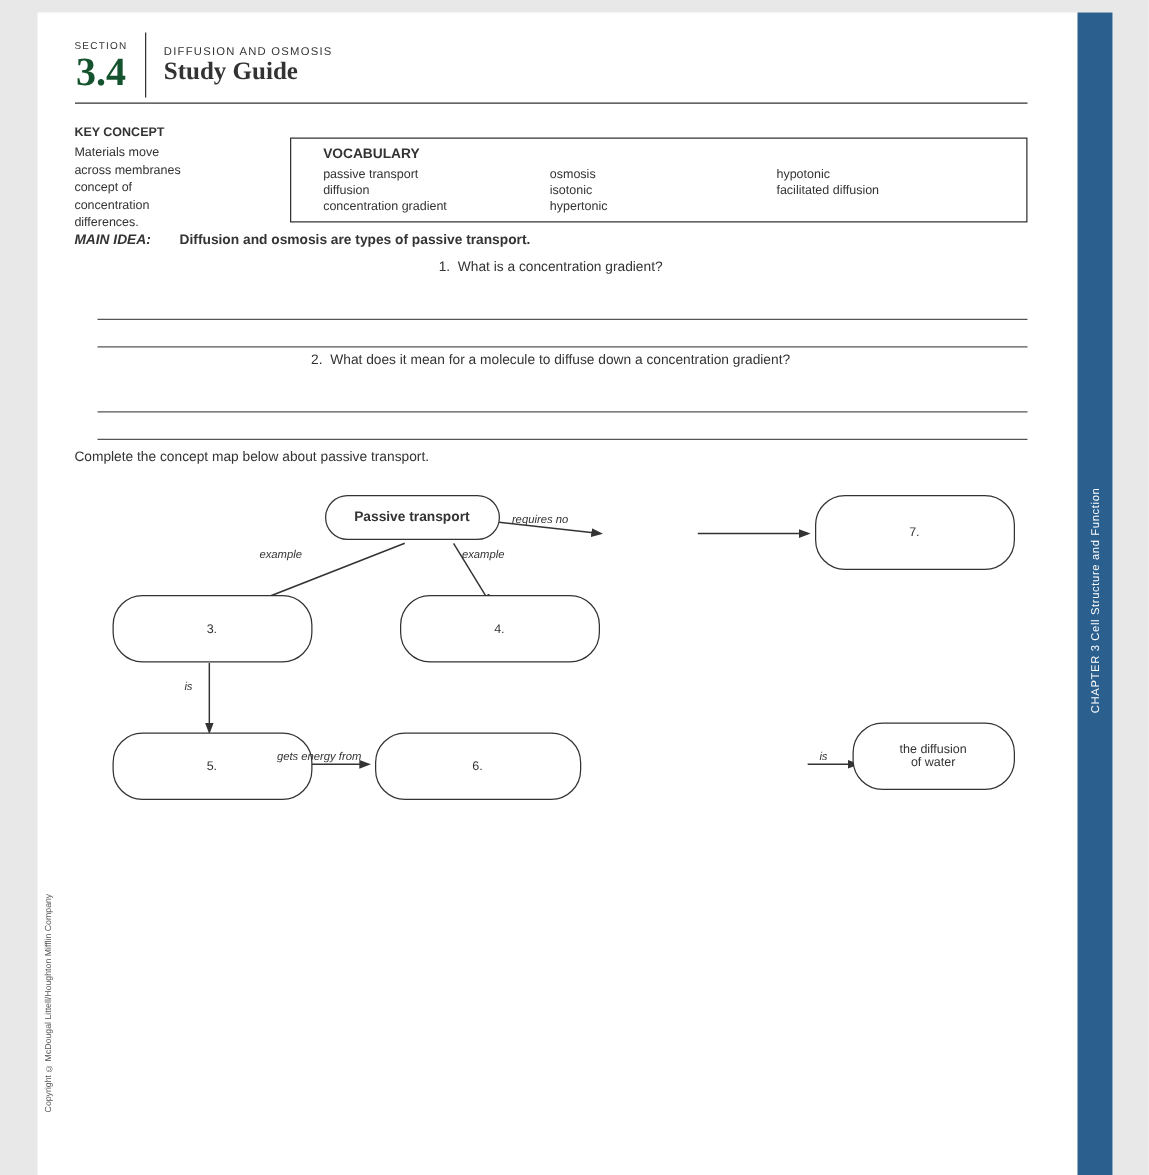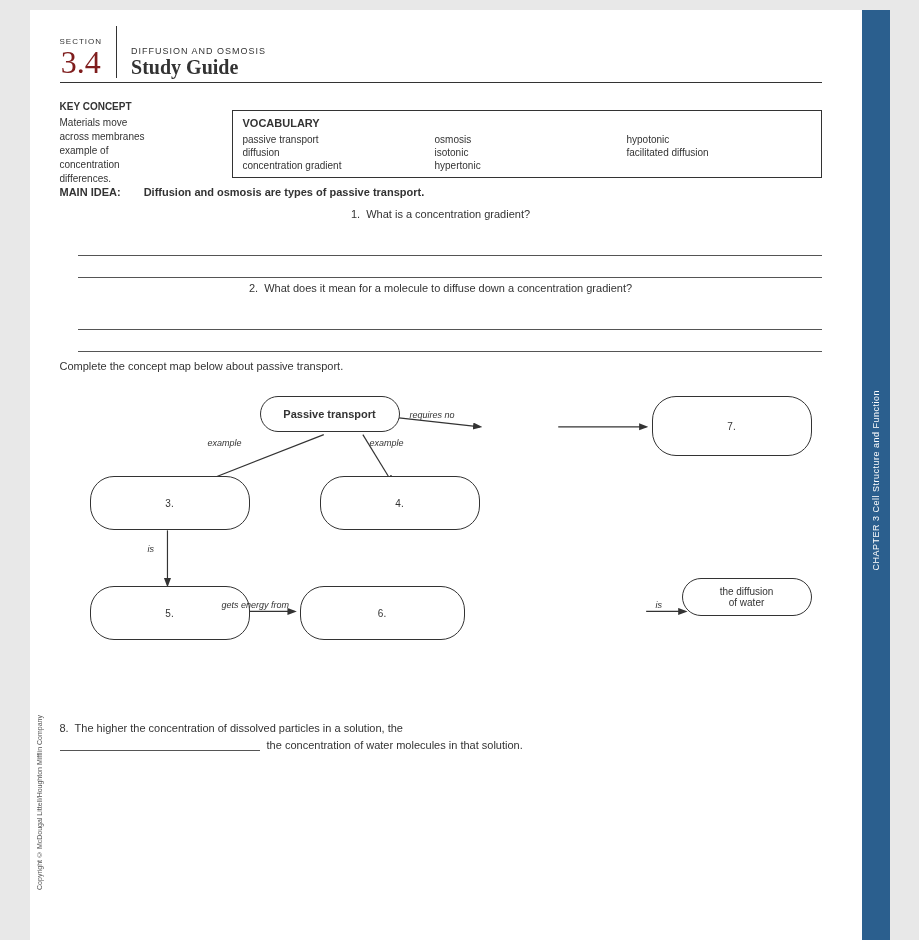--- a/index.html
+++ b/index.html
@@ -41,42 +41,42 @@
       letter-spacing: 0.5px;
     }
     
     .main-content {
       padding: 16px 40px 20px 30px;
       margin-right: 28px;
     }
     
     .header {
       display: flex;
-      align-items: flex-end;
+      align-items: center;
       margin-bottom: 18px;
       border-bottom: 1px solid #333;
       padding-bottom: 4px;
     }
     .section-block {
       display: flex;
       flex-direction: column;
       align-items: center;
       margin-right: 14px;
     }
     .section-label {
       font-size: 8px;
       font-family: Arial, sans-serif;
       color: #333;
       text-transform: uppercase;
       letter-spacing: 1px;
     }
     .section-number {
       font-size: 32px;
-      font-weight: normal;
-      color: #7f1d1d;
+      font-weight: bold;
+      color: #14532d;
       line-height: 1;
     }
     .header-divider {
       width: 1px;
       background: #333;
       height: 52px;
       margin-right: 14px;
     }
     .header-title-block {
       display: flex;
@@ -112,21 +112,21 @@
       margin-bottom: 4px;
     }
     .key-concept-text {
       font-size: 10px;
       font-family: Arial, sans-serif;
       color: #333;
       line-height: 1.4;
     }
     .vocab-box {
       border: 1px solid #333;
-      padding: 6px 10px;
+      padding: 6px 26px;
       flex: 1;
     }
     .vocab-title {
       font-size: 11px;
       font-weight: bold;
       font-family: Arial, sans-serif;
       color: #333;
       margin-bottom: 5px;
     }
     .vocab-grid {
@@ -144,20 +144,21 @@
       margin-bottom: 10px;
     }
     .main-idea-text {
       font-size: 11px;
       font-family: Arial, sans-serif;
       color: #333;
       margin-bottom: 10px;
     }
     .main-idea-label {
       font-weight: bold;
+      font-style: italic;
     }
     .main-idea-bold {
       font-weight: bold;
       padding-left: 20px;
     }
     .question-block {
       margin-bottom: 0;
       text-align: center;
     }
     .question-text {
@@ -232,21 +233,21 @@
     .node-5 {
       left: 30px; top: 200px;
       width: 160px; height: 54px;
     }
     .node-6 {
       left: 240px; top: 200px;
       width: 165px; height: 54px;
     }
     .node-diffusion {
       right: 10px; top: 192px;
-      width: 130px; height: 38px;
+      width: 130px; height: 54px;
       font-size: 10px;
     }
     .node-label {
       position: absolute;
       font-family: Arial, sans-serif;
       font-size: 9px;
       color: #333;
       font-style: italic;
     }
     
@@ -300,21 +301,21 @@
         <span class="header-title">Study Guide</span>
       </div>
     </div>
 
     <div class="key-vocab-row">
       <div class="key-concept-block">
         <div class="key-concept-title">KEY CONCEPT</div>
         <div class="key-concept-text">
           <span>Materials move</span><br>
           <span>across membranes</span><br>
-          <span>example of</span><br>
+          <span>concept of</span><br>
           <span>concentration</span><br>
           <span>differences.</span>
         </div>
       </div>
       <div class="vocab-box">
         <div class="vocab-title">VOCABULARY</div>
         <div class="vocab-grid">
           <span class="vocab-item">passive transport</span>
           <span class="vocab-item">osmosis</span>
           <span class="vocab-item">hypotonic</span>
@@ -429,28 +430,18 @@
         </div>
 
         <div class="node rounded node-diffusion">
           <span style="white-space:pre-line;">the diffusion
 of water</span>
         </div>
 
       </div>
     </div>
 
-    <div class="question8-block">
-      <p class="question8-text">
-        <span>8.</span>&nbsp;
-        <span>The higher the concentration of dissolved particles in a solution, the</span>
-      </p>
-      <p class="question8-text">
-        <span class="answer-line-inline">&nbsp;</span>
-        <span>the concentration of water molecules in that solution.</span>
-      </p>
-    </div>
 
   </div>
 
   <div class="copyright">Copyright © McDougal Littell/Houghton Mifflin Company</div>
 
 </div>
 
 </body></html>

